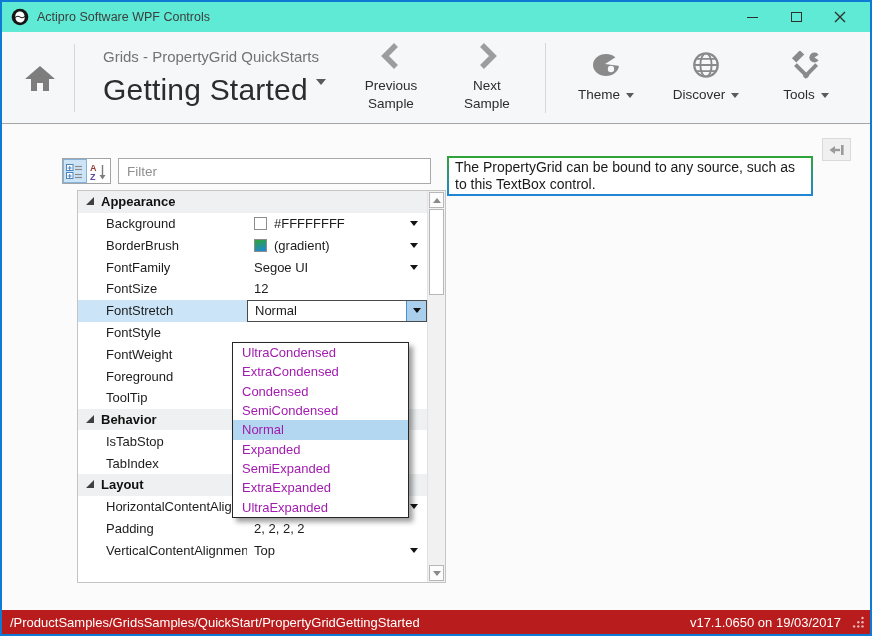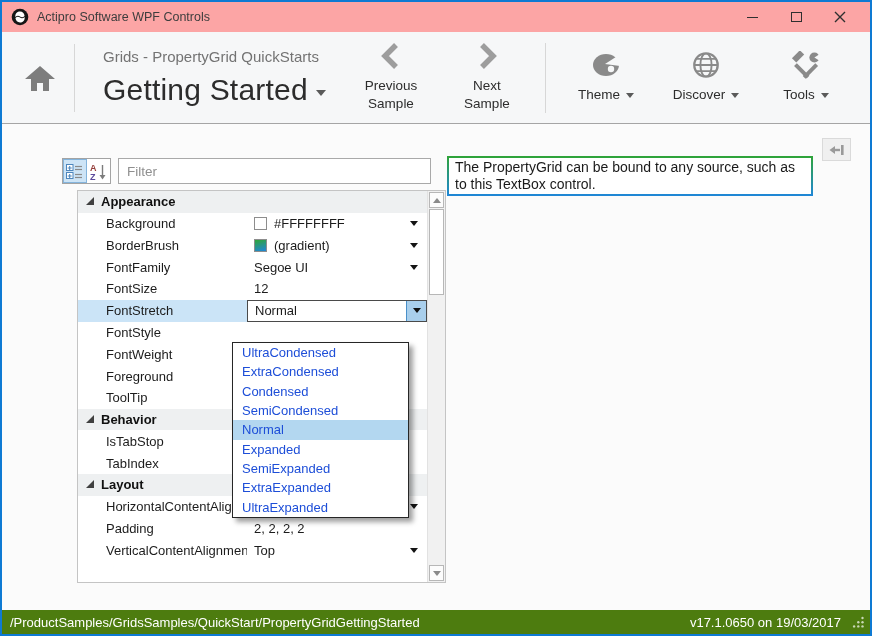--- a/index.html
+++ b/index.html
@@ -2,36 +2,36 @@
 <html><head>
 <meta charset="utf-8">
 <style>
   * { margin:0; padding:0; box-sizing:border-box; }
   html,body { background:#4a4a4a; font-family:"Liberation Sans", sans-serif; }
   .window{
     position:relative; width:872px; height:636px; background:#fff;
     border:2px solid #0e7ad3; overflow:hidden; display:flex; flex-direction:column;
   }
   
-  .titlebar{ height:30px; flex:none; display:flex; align-items:center; background:#fca5a5; }
+  .titlebar{ height:30px; flex:none; display:flex; align-items:center; background:#5eead4; }
   .logo{ margin:0 8px 0 9px; display:flex; }
   .tb-title{ font-size:12.5px; color:#3d3d3d; }
   .tb-spacer{ flex:1; }
   .wbtns{ display:flex; align-items:center; margin-right:8px; }
   .wbtn{ width:44px; height:28px; display:flex; align-items:center; justify-content:center; cursor:default; }
   .glyph-min{ width:11px; height:0; border-top:1.6px solid #2f2f2f; }
   .glyph-max{ width:11px; height:10px; border:1.4px solid #2f2f2f; }
   
   .header{ height:92px; flex:none; background:#f6f7f8; border-bottom:1px solid #a5a5a5;
            display:flex; align-items:center; }
   .home-btn{ margin:0 18px 0 22px; display:flex; align-items:center; }
   .vdiv{ width:1px; height:68px; background:#d7d7d7; flex:none; }
   .title-block{ margin-left:28px; }
   .breadcrumb{ font-size:15px; color:#737373; margin-bottom:8px; }
-  .big-title-row{ display:flex; align-items:center; }
+  .big-title-row{ display:flex; }
   .big-title{ font-size:30px; color:#2c2c2c; letter-spacing:.2px; }
   .caret{ width:0;height:0; border-left:5.5px solid transparent; border-right:5.5px solid transparent;
           border-top:6px solid #5a5a5a; margin-left:8px; margin-top:6px; }
   .hspacer{ flex:1; }
   .nav-btn,.menu-btn{ display:flex; flex-direction:column; align-items:center; justify-content:center;
           margin:0 10px; cursor:default; }
   .nav-btn{ width:76px; }
   .menu-btn{ width:80px; }
   .nav-label,.menu-label-row{ font-size:13.5px; color:#2d2d2d; text-align:center; line-height:1.3;
           margin-top:7px; }
@@ -81,33 +81,33 @@
   .sbtn.up{ top:1px; } .sbtn.down{ bottom:1px; }
   .s-tri-up{ width:0;height:0;border-left:4px solid transparent;border-right:4px solid transparent;
         border-bottom:5px solid #8a8a8a; }
   .s-tri-down{ width:0;height:0;border-left:4px solid transparent;border-right:4px solid transparent;
         border-top:5px solid #8a8a8a; }
   .sthumb{ position:absolute; left:1px; right:1px; top:18px; height:86px; background:#fff;
         border:1px solid #b7b7b7; }
   
   .dropdown{ position:absolute; left:230px; top:218px; width:177px; background:#fff;
         border:1px solid #262626; box-shadow:4px 4px 5px rgba(0,0,0,.38); z-index:5; }
-  .dd-item{ height:19.33px; line-height:19.33px; font-size:13px; color:#1d4ed8; padding-left:9px;
+  .dd-item{ height:19.33px; line-height:19.33px; font-size:13px; color:#a21caf; padding-left:9px;
         white-space:nowrap; }
   .dd-item.dd-sel{ background:#b3d7f0; }
   
   .preview-wrap{ position:absolute; left:445px; top:32px; width:366px; height:40px;
         background:linear-gradient(to bottom,#2fa437,#1f86d8); padding:2px; }
   .preview-box{ width:100%; height:100%; background:#fff; font-size:14px; color:#1a1a1a;
         padding:1px 6px; line-height:17px; }
   
   .collapse-btn{ position:absolute; left:820px; top:14px; width:29px; height:23px; background:#f0f0f0;
         border:1px solid #dadada; display:flex; align-items:center; justify-content:center; }
   
-  .statusbar{ height:24px; flex:none; background:#4d7c0f; display:flex; align-items:center;
+  .statusbar{ height:24px; flex:none; background:#b91c1c; display:flex; align-items:center;
         color:#fff; font-size:13px; padding:0 5px 0 8px; }
   .sb-spacer{ flex:1; }
   .grip{ margin-left:10px; display:flex; }
 </style>
 </head>
 <body>
 
 <div class="window">
 
   <div class="titlebar">

